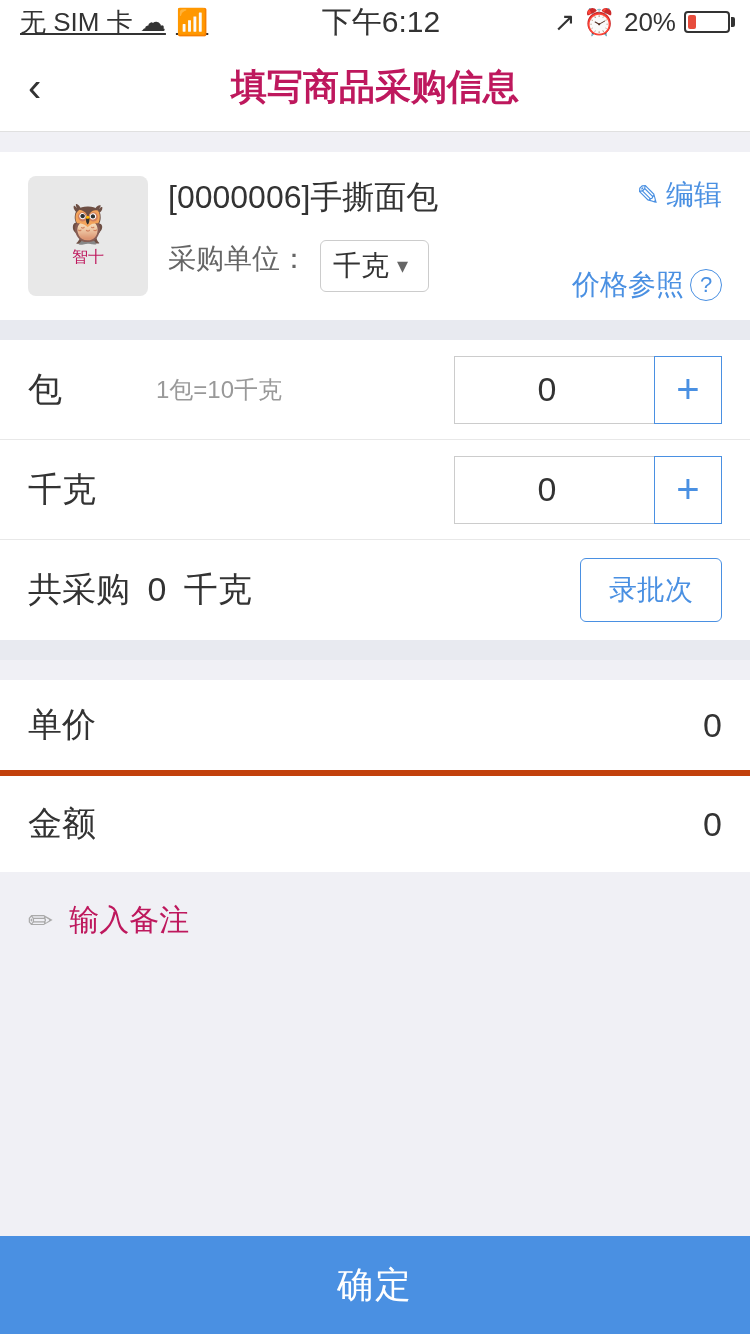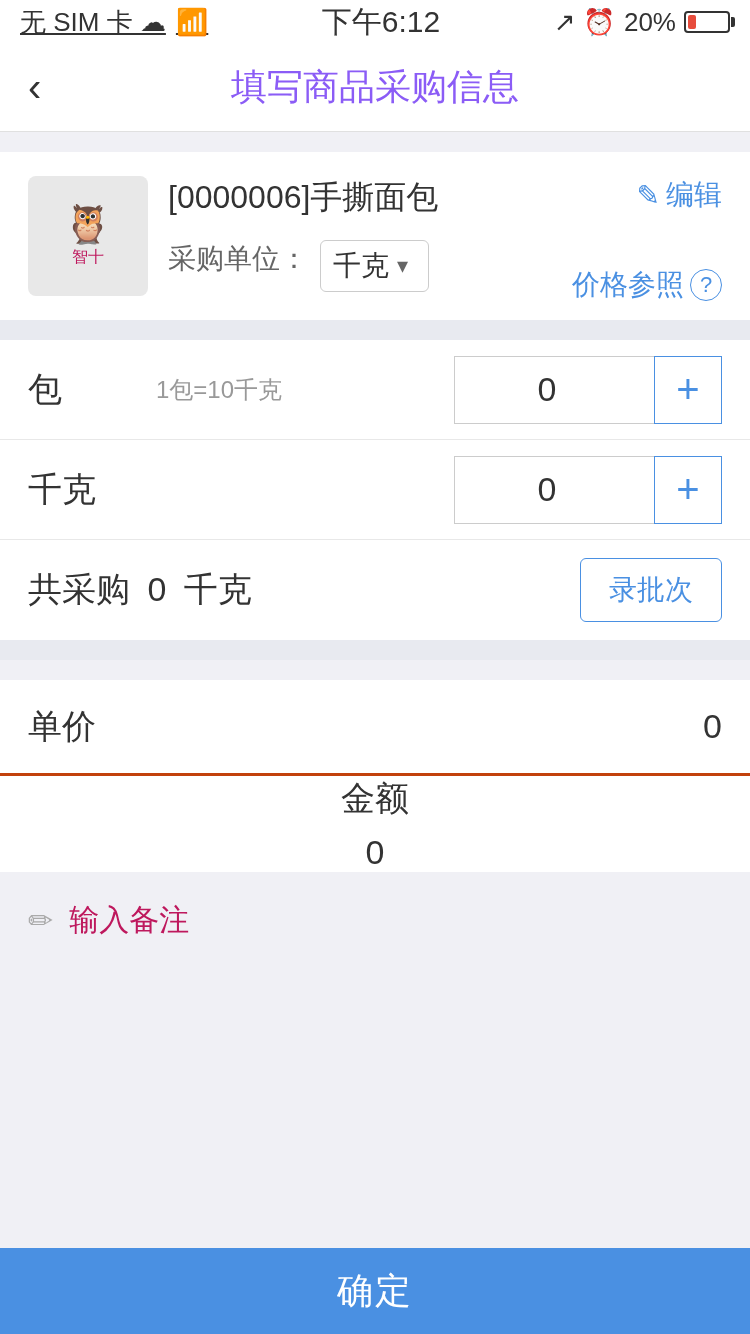--- a/index.html
+++ b/index.html
@@ -51,22 +51,22 @@
     }
     .nav-back {
       position: absolute;
       left: 28px;
       font-size: 40px;
       color: #333;
       cursor: pointer;
     }
     .nav-title {
       font-size: 36px;
-      font-weight: 400;
-      color: #8b5cf6;
+      font-weight: 700;
+      color: #be185d;
     }
 
     
     .product-card {
       background: #fff;
       margin-top: 20px;
       padding: 24px 28px;
       display: flex;
       align-items: flex-start;
       gap: 20px;
@@ -230,21 +230,21 @@
     .price-section {
       background: #fff;
       margin-top: 20px;
     }
     .price-row {
       display: flex;
       align-items: center;
       justify-content: space-between;
       padding: 0 28px;
       height: 96px;
-      border-bottom: 3px solid #c2410c;
+      border-bottom: 6px solid #c2410c;
     }
     .price-row-label {
       font-size: 34px;
       color: #333;
     }
     .price-row-value {
       font-size: 34px;
       color: #333;
     }
 
@@ -264,21 +264,21 @@
     .footer-spacer {
       flex: 1;
       background: #f0f0f5;
       min-height: 300px;
     }
     .confirm-btn {
       position: fixed;
       bottom: 0;
       left: 0;
       width: 750px;
-      height: 86px;
+      height: 98px;
       background: #4a90e2;
       color: #fff;
       font-size: 36px;
       font-weight: 500;
       border: none;
       display: flex;
       align-items: center;
       justify-content: center;
       cursor: pointer;
       letter-spacing: 2px;
@@ -365,21 +365,21 @@
   <button class="batch-btn">录批次</button>
 </div>
 
 <div class="divider-section"></div>
 
 <div class="price-section">
   <div class="price-row">
     <span class="price-row-label">单价</span>
     <span class="price-row-value">0</span>
   </div>
-  <div class="price-row" style="border-bottom:none;flex-direction:column;">
+  <div class="price-row" style="border-bottom:none;">
     <span class="price-row-label">金额</span>
     <span class="price-row-value">0</span>
   </div>
 </div>
 
 <div class="note-section">
   <span class="note-icon">✏</span>
   <span class="note-placeholder">输入备注</span>
 </div>
 

